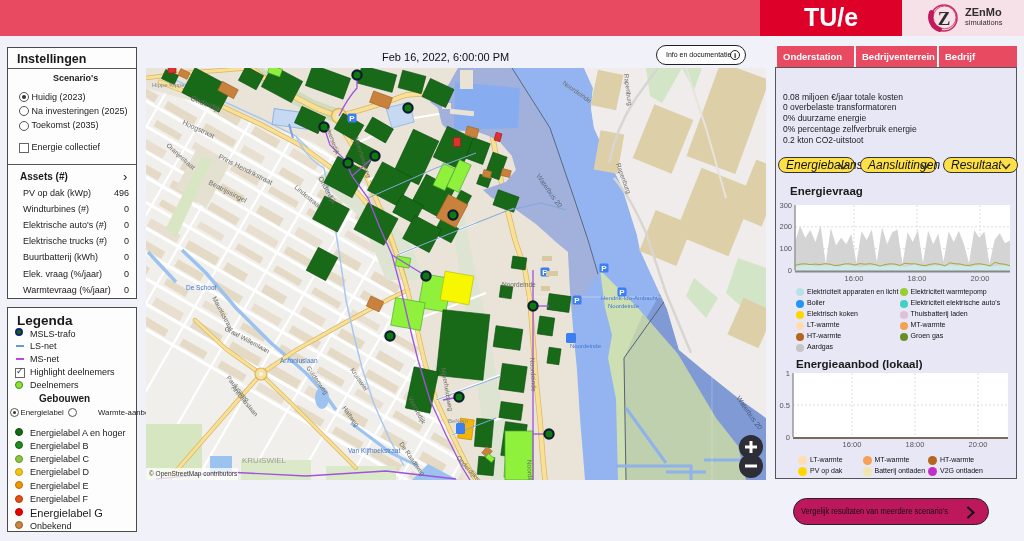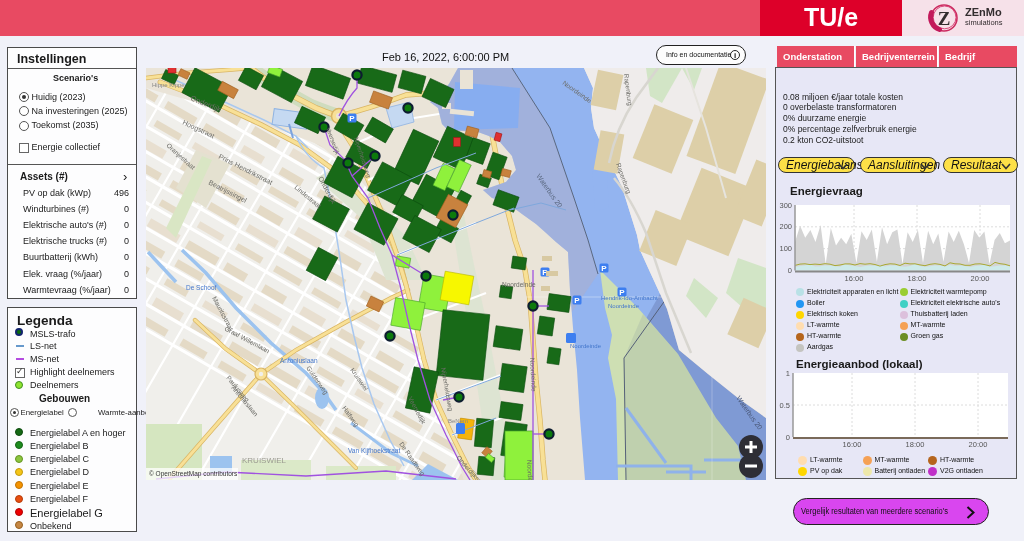--- a/index.html
+++ b/index.html
@@ -15,21 +15,21 @@
 .panel{background:#fdfdfe;border:1px solid #4a4a4a;}
 .rad{border:1.2px solid #555;border-radius:50%;position:absolute;background:#fff;}
 .rad.on:after{content:"";position:absolute;left:2px;top:2px;right:2px;bottom:2px;background:#333;border-radius:50%;}
 .chk{border:1.2px solid #666;position:absolute;background:#fff;}
 .dot{border-radius:50%;position:absolute;}
 .t{position:absolute;white-space:nowrap;color:#1a1a1a;}
 #tabs div{position:absolute;top:46px;height:21px;background:#e84a62;color:#fff;font-weight:bold;font-size:9.5px;line-height:21px;padding-left:6px;}
 #rpanel{left:775px;top:67px;width:242px;height:412px;background:#e7e7f6;border:1px solid #555;}
 .dd{position:absolute;height:16px;border:1px solid #333;border-radius:9px;background:#fde047;font-size:12px;color:#111;line-height:14.5px;padding-left:7px;white-space:nowrap;font-style:italic;}
 .dd svg{position:absolute;right:6px;top:5px;}
-#vergelijk{left:793px;top:498px;width:196px;height:27px;border:1.5px solid #222;border-radius:13.5px;background:#d946ef;font-size:8.5px;color:#111;line-height:25px;padding-left:7px;text-decoration:underline;}
+#vergelijk{left:793px;top:498px;width:196px;height:27px;border:1.5px solid #222;border-radius:13.5px;background:#be185d;font-size:8.5px;color:#111;line-height:25px;padding-left:7px;text-decoration:underline;}
 #vergelijk .ch{position:absolute;right:16px;top:0px;font-size:15px;font-weight:bold;line-height:25px;}
 .lgt{position:absolute;font-size:9.5px;color:#111;white-space:nowrap;}
 </style>
 </head>
 <body>
 <div class="abs" id="header"></div>
 <div class="abs" id="tue">TU/e</div>
 <div class="abs" id="zenmo">
   <svg width="122" height="36">
     <circle cx="42" cy="18" r="13" fill="none" stroke="#cc2b60" stroke-width="1.6"></circle>

